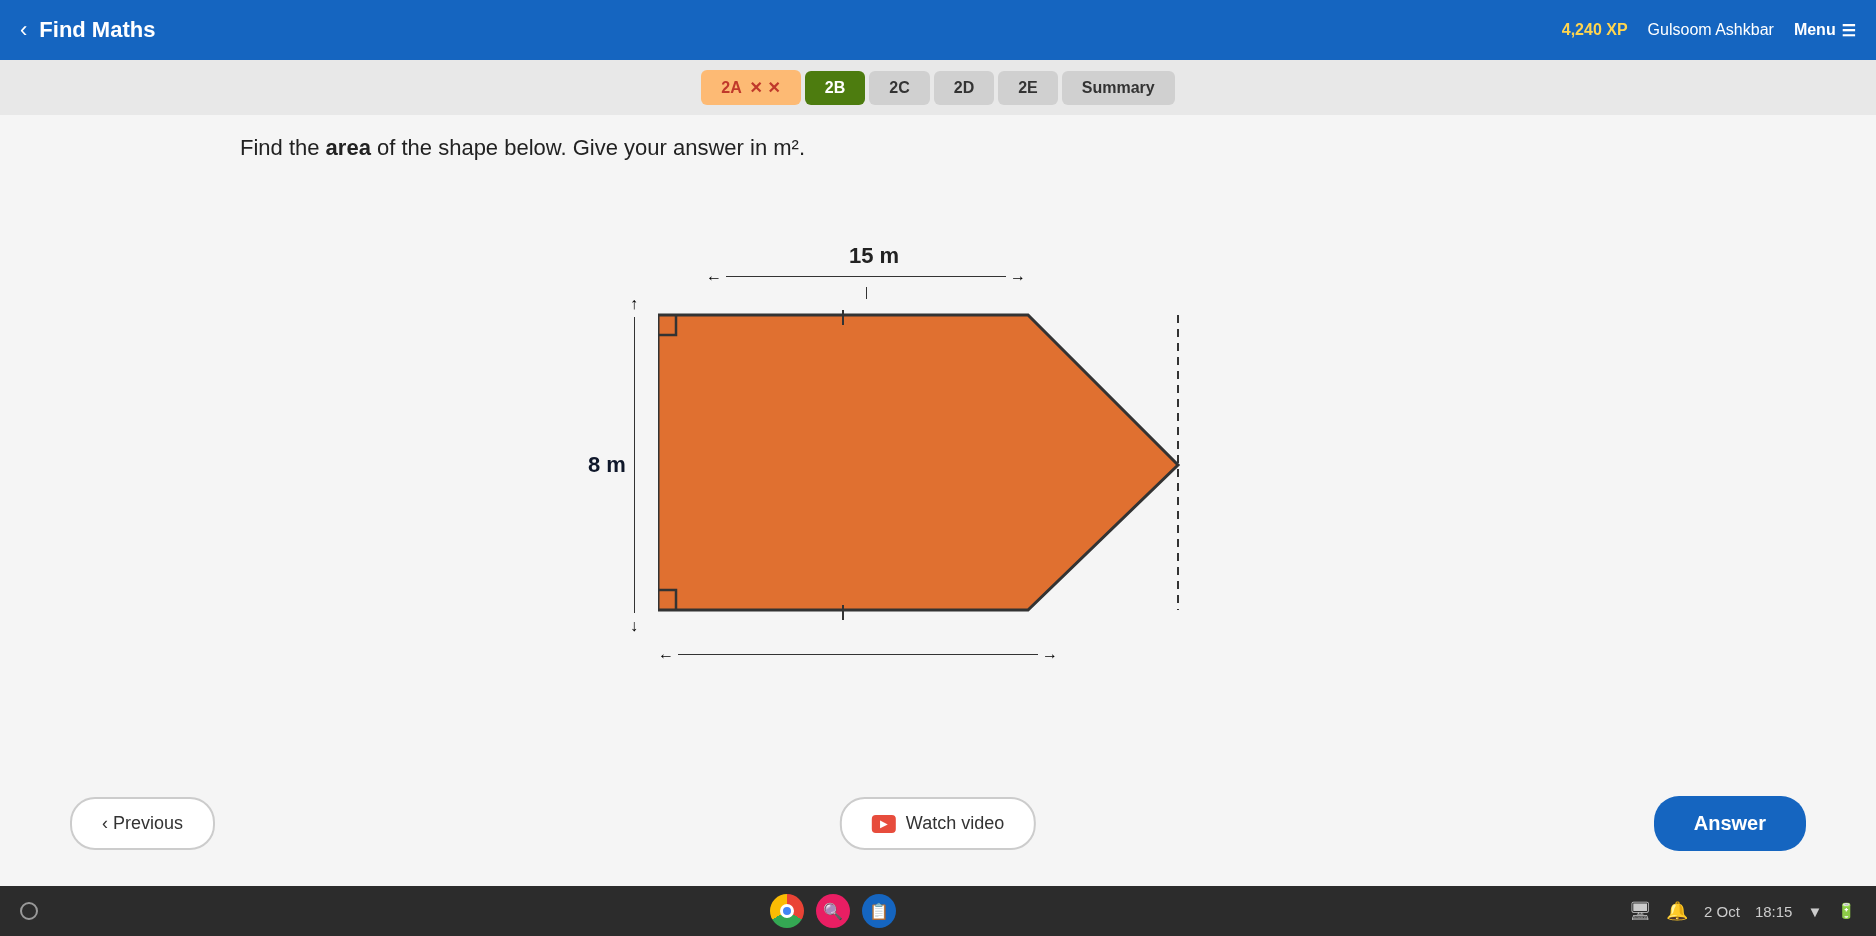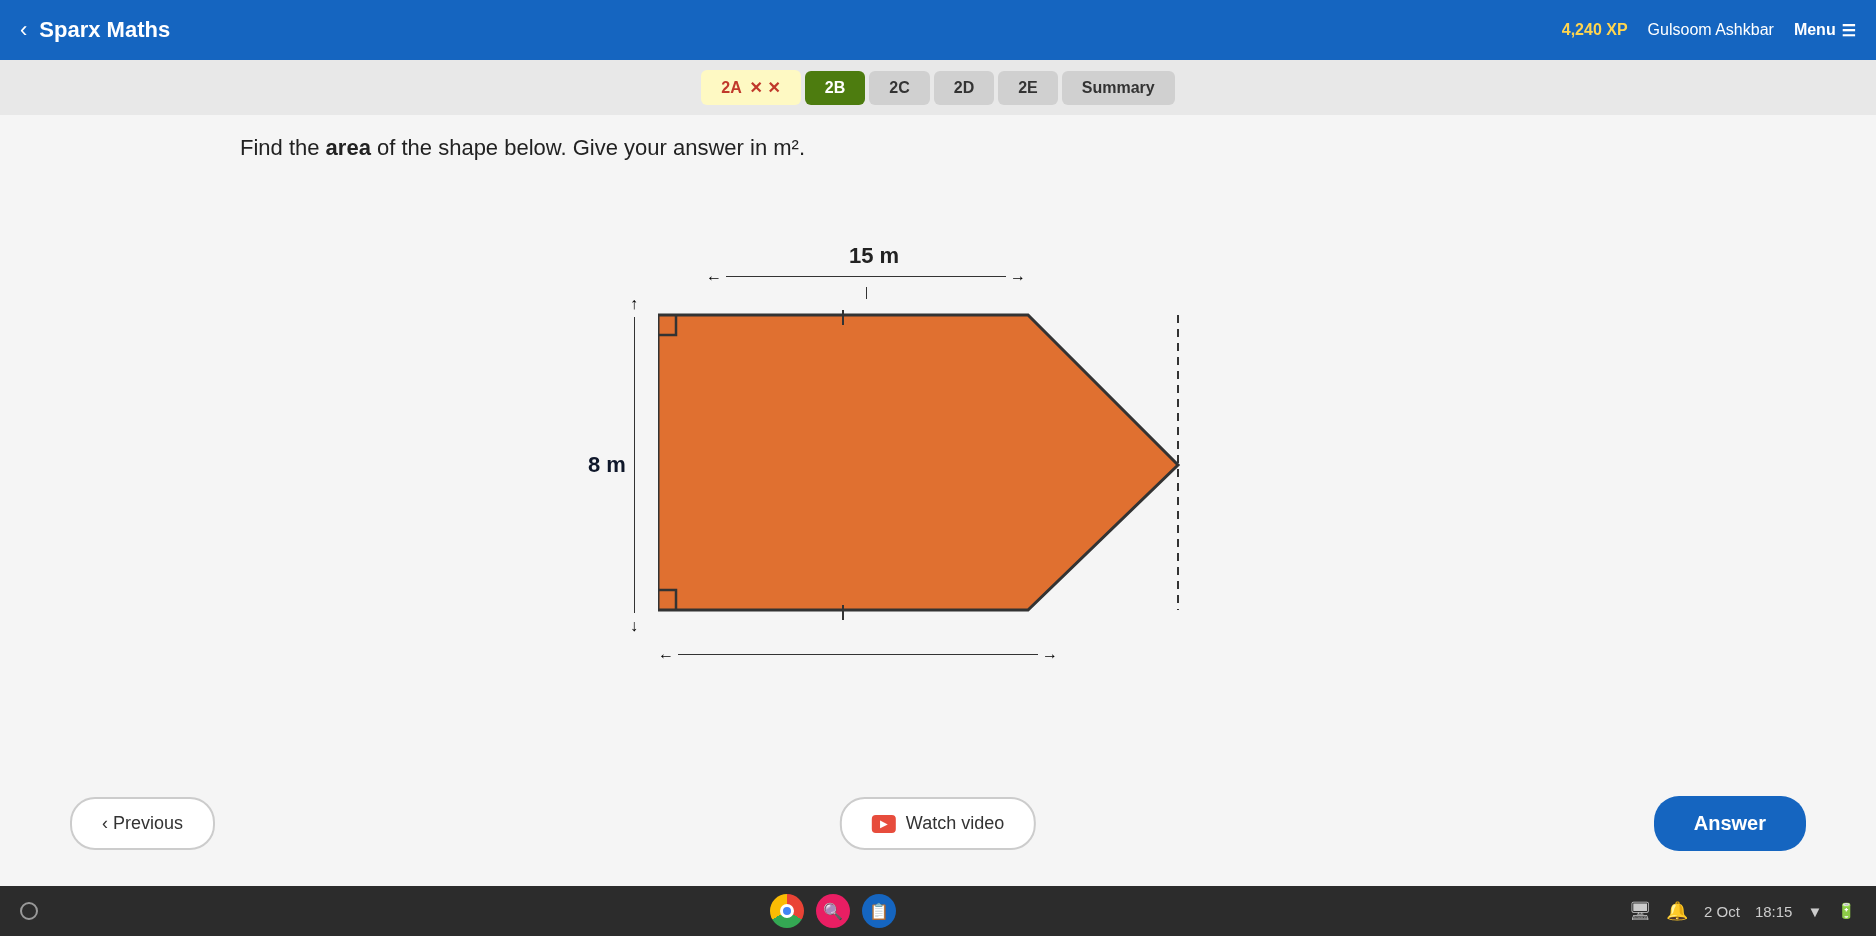--- a/index.html
+++ b/index.html
@@ -85,21 +85,21 @@
       background: #d0d0d0;
     }
 
     .tab.active {
       background: #4d7c0f;
       color: white;
     }
 
     .tab.error {
       color: #c0392b;
-      background: #fef9c3;
+      background: #fdba74;
     }
 
     .tab.error::after {
       content: ' ✕';
       color: #c0392b;
     }
 
     
     .main-content {
       background: #f5f5f5;
@@ -248,21 +248,21 @@
       font-size: 15px;
     }
   </style>
 </head>
 <body>
 
 <div class="screen">
 
   <div class="header">
     <span class="back-arrow">‹</span>
-    <span class="brand-title">Sparx Maths</span>
+    <span class="brand-title">Find Maths</span>
     <div class="header-right">
       <span class="xp-badge">4,240 XP</span>
       <span>Gulsoom Ashkbar</span>
       <div class="menu-btn">
         <span>Menu</span>
         <span>☰</span>
       </div>
     </div>
   </div>
 

